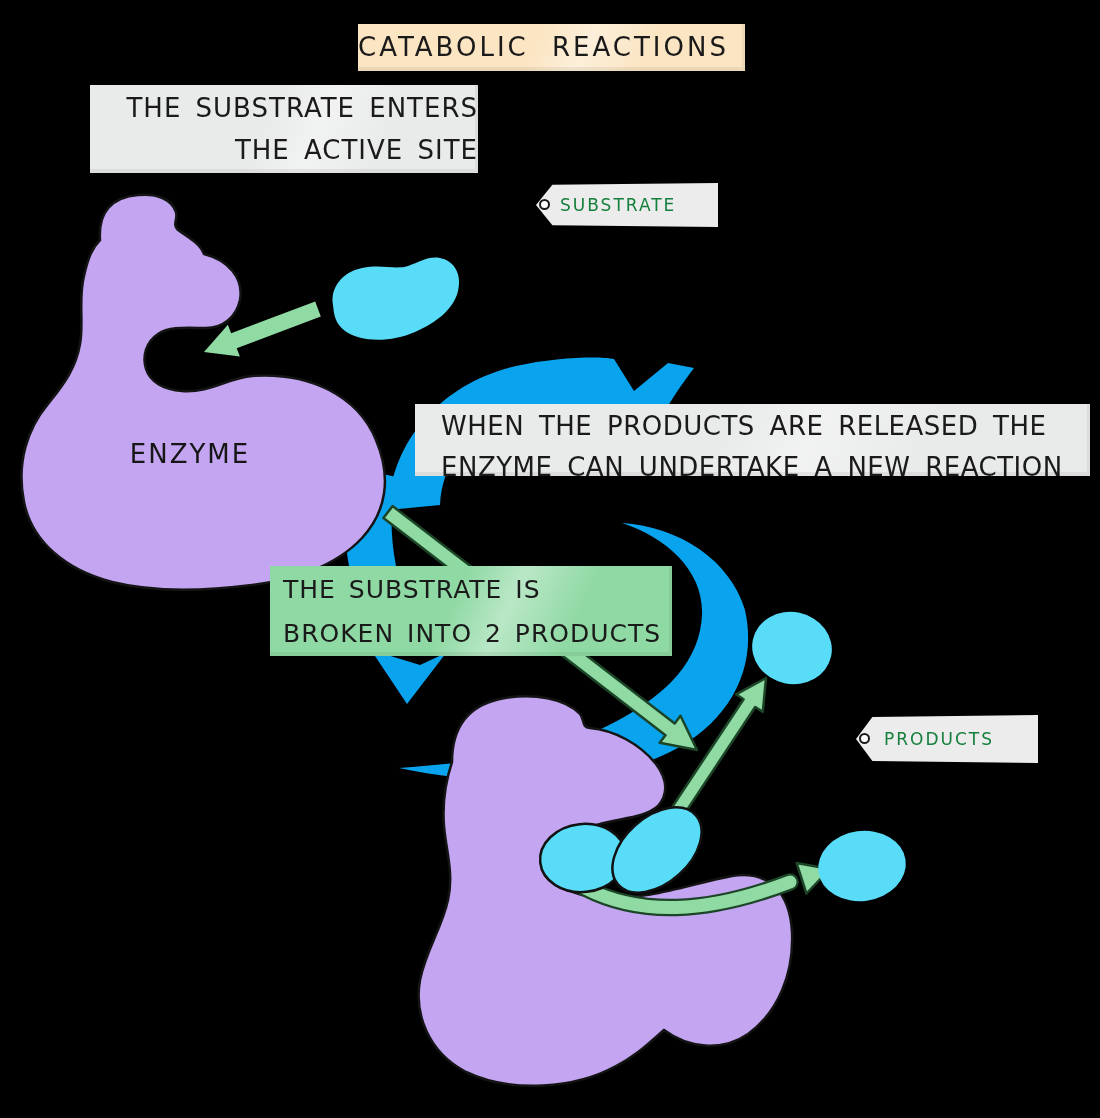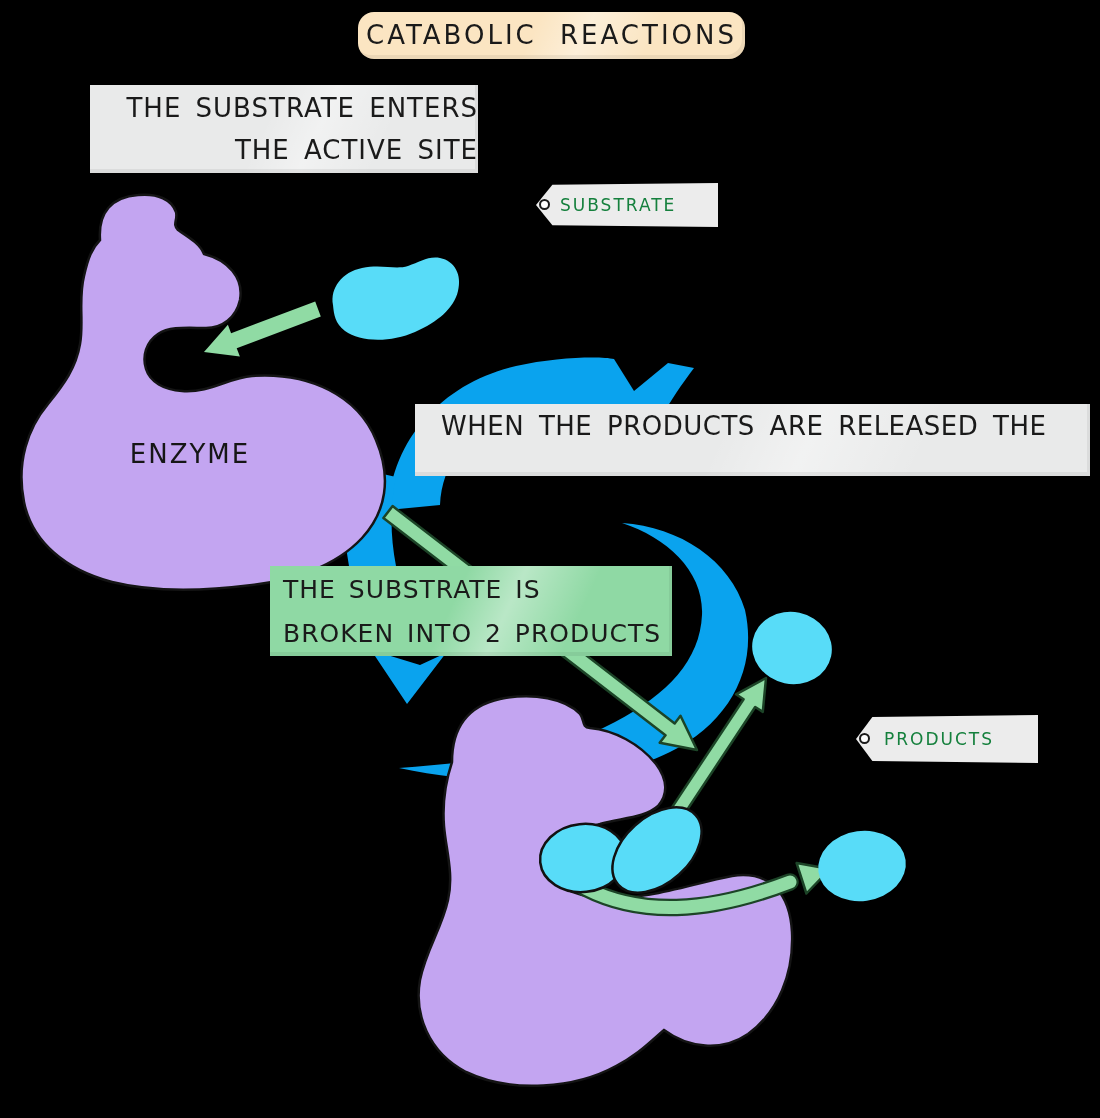--- a/index.html
+++ b/index.html
@@ -8,23 +8,23 @@
     font-family:"DejaVu Sans",sans-serif;
   }
   .stage svg{position:absolute;left:0;top:0;}
   .callout{
     position:absolute;color:#1a1a1a;
     background-image:linear-gradient(115deg, rgba(255,255,255,0) 45%, rgba(255,255,255,0.38) 58%, rgba(255,255,255,0) 75%);
     box-shadow:inset -3px -4px 0 rgba(0,0,0,0.06);
   }
   .callout .ln{display:block;white-space:nowrap;}
   .title-box{
-    left:358px;top:12px;width:387px;height:47px;
+    left:358px;top:24px;width:387px;height:47px;
     font-size:26px;letter-spacing:3px;word-spacing:12px;
-    line-height:47px;text-align:center;border-radius:16px;
+    line-height:47px;
   }
   .box-enters{
     left:90px;top:85px;width:388px;height:88px;
     font-size:26px;letter-spacing:1px;word-spacing:5px;
     padding-top:0;line-height:40px;
   }
   .box-enters .ln{padding:4px 0 0 16px;line-height:38px;text-align:right;}
   .box-released{
     left:415px;top:404px;width:675px;height:72px;
     font-size:26px;letter-spacing:0.5px;word-spacing:6px;
@@ -159,20 +159,21 @@
     <span class="ln">CATABOLIC REACTIONS</span>
   </div>
 
   <div class="callout box-enters" style="background-color: rgb(233, 234, 234);">
     <span class="ln">THE SUBSTRATE ENTERS</span>
     <span class="ln">THE ACTIVE SITE</span>
   </div>
 
   <div class="callout box-released" style="background-color: rgb(233, 234, 234);">
     <span class="ln">WHEN THE PRODUCTS ARE RELEASED THE</span>
+    <span class="ln">ENZYME CAN UNDERTAKE A NEW REACTION</span>
   </div>
 
   <div class="callout box-broken" style="background-color: rgb(143, 217, 164);">
     <span class="ln">THE SUBSTRATE IS</span>
     <span class="ln">BROKEN INTO 2 PRODUCTS</span>
   </div>
 
   <div class="tag tag-substrate">
     <div class="tag-bg" style="background-color: rgb(236, 236, 236);">SUBSTRATE</div>
     <span class="eyelet"></span>

